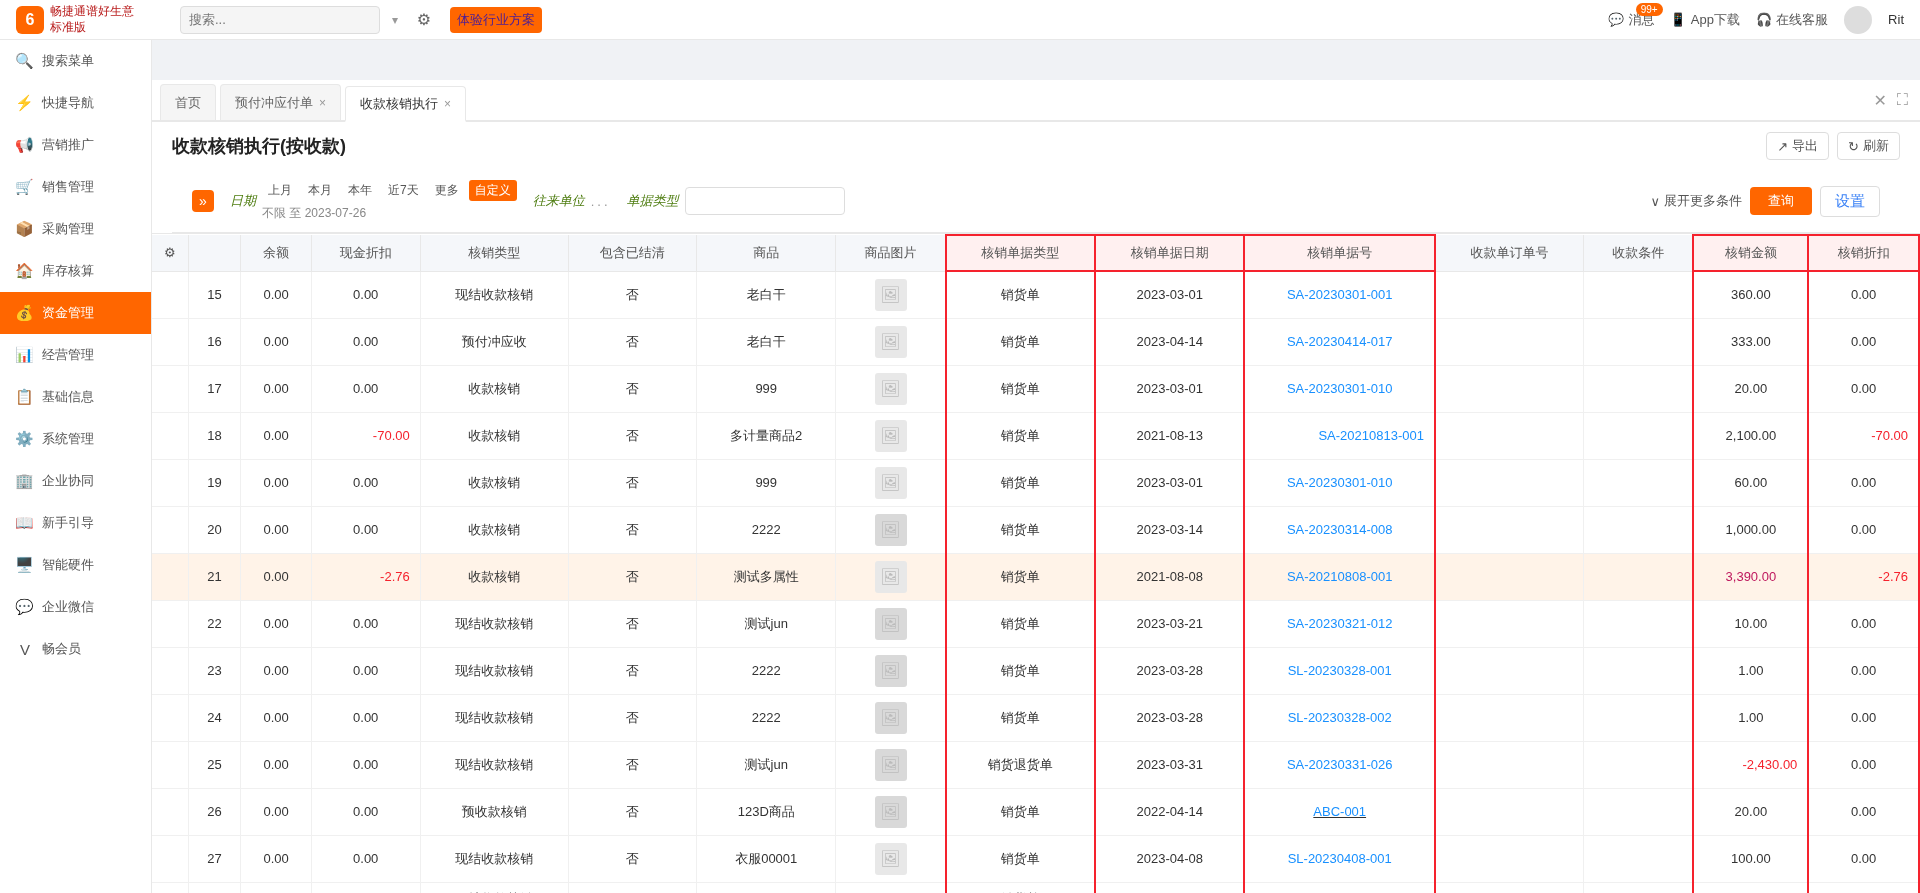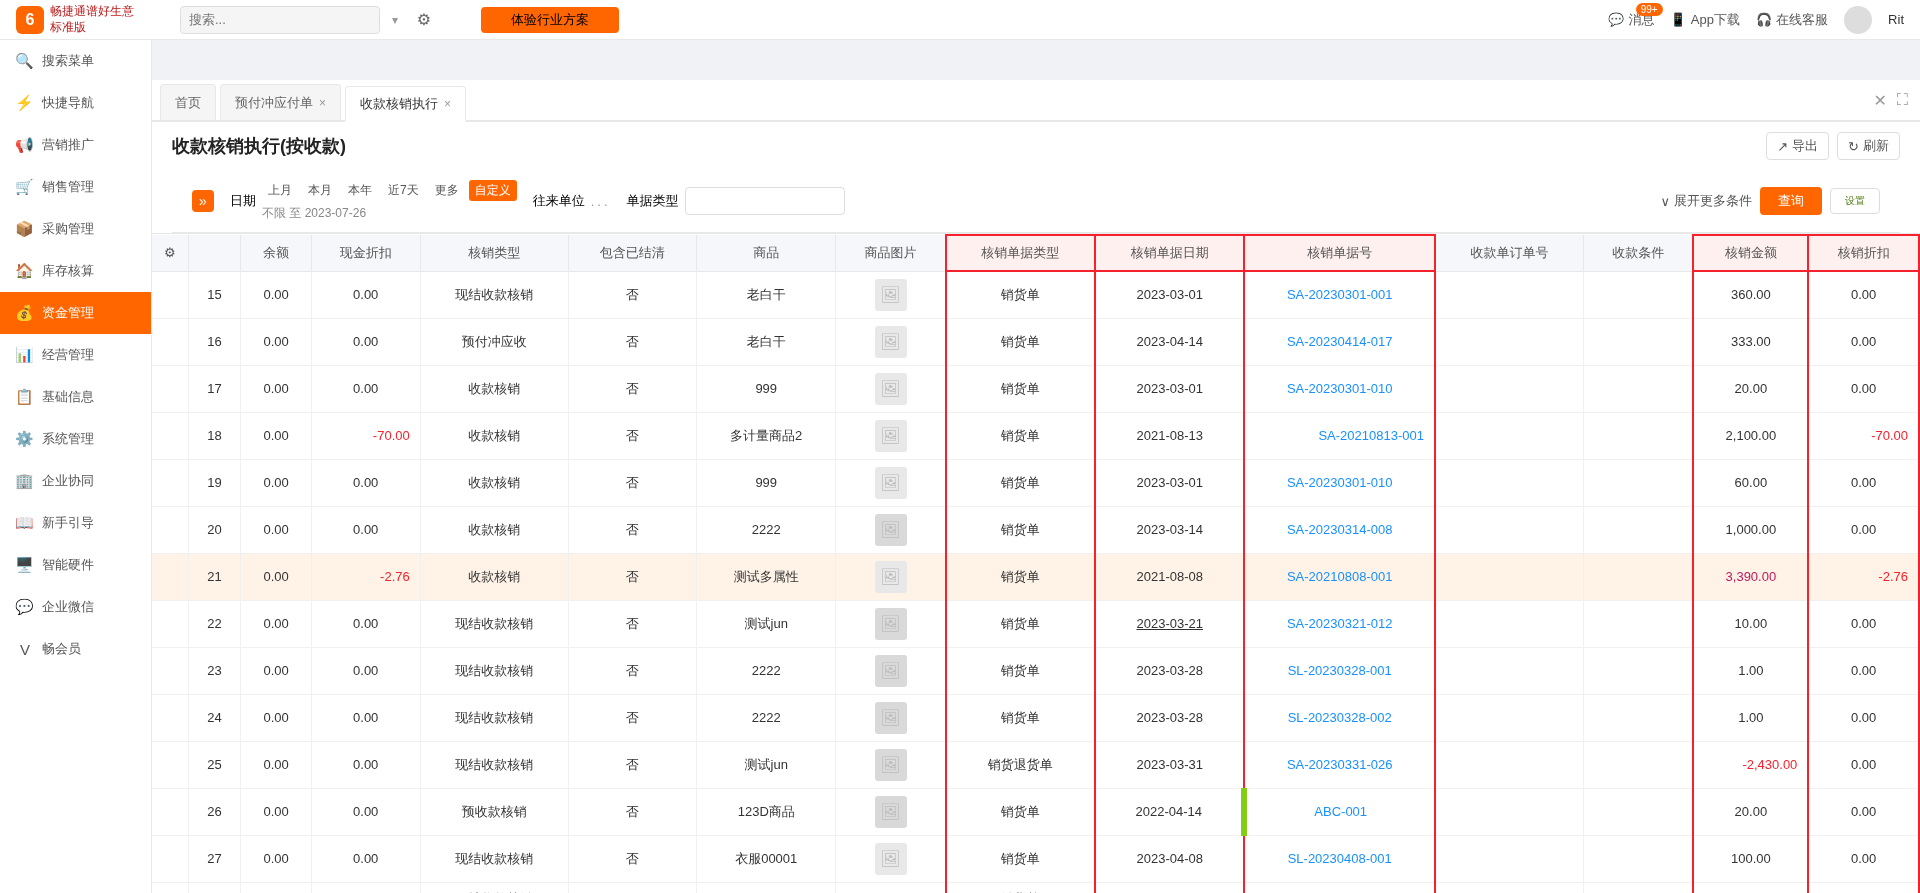--- a/index.html
+++ b/index.html
@@ -6,21 +6,21 @@
     body { font-family: 'Microsoft YaHei', Arial, sans-serif; font-size: 13px; background: #f0f2f5; color: #333; overflow: hidden; height: 893px; }
 
     
     .top-bar { height: 40px; background: #fff; display: flex; align-items: center; padding: 0 16px; border-bottom: 1px solid #e8e8e8; gap: 12px; }
     .top-bar-logo { display: flex; align-items: center; gap: 6px; width: 152px; }
     .logo-icon { width: 28px; height: 28px; background: #f60; border-radius: 6px; display: flex; align-items: center; justify-content: center; color: #fff; font-size: 16px; font-weight: bold; }
     .logo-text { font-size: 12px; color: #b91c1c; line-height: 1.3; }
     .search-box { height: 28px; border: 1px solid #ddd; border-radius: 4px; padding: 0 8px; width: 200px; background: #f5f5f5; color: #999; font-size: 13px; }
     .dropdown-arrow { color: #999; font-size: 12px; cursor: pointer; }
     .gear-icon-btn { width: 28px; height: 28px; border: none; background: none; cursor: pointer; color: #666; font-size: 16px; }
-    .solution-btn { background: #f60; color: #000000; border: none; border-radius: 4px; padding: 4px 30px; font-size: 13px; cursor: pointer; margin-left: 31px; }
+    .solution-btn { background: #f60; color: #4c1d95; border: none; border-radius: 4px; padding: 4px 7px; font-size: 13px; cursor: pointer; }
     .top-bar-right { display: flex; align-items: center; gap: 16px; margin-left: auto; }
     .top-bar-right-item { display: flex; align-items: center; gap: 4px; color: #555; font-size: 13px; cursor: pointer; position: relative; }
     .badge { background: #f60; color: #fff; border-radius: 10px; font-size: 10px; padding: 1px 5px; position: absolute; top: -8px; right: -8px; }
     .user-avatar { width: 28px; height: 28px; background: #ddd; border-radius: 50%; }
 
     
     .sidebar { width: 152px; background: #fff; position: fixed; top: 40px; left: 0; bottom: 0; border-right: 1px solid #e8e8e8; overflow-y: auto; }
     .sidebar-item { display: flex; align-items: center; gap: 8px; padding: 12px 16px; cursor: pointer; color: #555; font-size: 13px; }
     .sidebar-item.active { background: #f60; color: #fff; border-radius: 0; }
     .sidebar-item .s-icon { width: 18px; height: 18px; display: flex; align-items: center; justify-content: center; font-size: 15px; }
@@ -35,31 +35,31 @@
     .tab .close-x { color: #999; font-size: 12px; }
     .tab-bar-right { position: absolute; right: 12px; top: 50%; transform: translateY(-50%); display: flex; gap: 10px; }
     .tab-bar-icon { color: #999; cursor: pointer; font-size: 16px; }
     .page-title { font-size: 18px; font-weight: bold; color: #222; margin-bottom: 0; }
     .action-btn { display: flex; align-items: center; gap: 4px; padding: 4px 10px; border: 1px solid #ddd; border-radius: 4px; background: #fff; font-size: 13px; cursor: pointer; color: #555; }
 
     
     .filter-bar { background: #fff; padding: 10px 20px; display: flex; align-items: center; gap: 16px; border-bottom: 1px solid #e8e8e8; flex-wrap: wrap; position: relative; }
     .filter-expand-btn { background: #f60; color: #fff; border: none; border-radius: 4px; width: 22px; height: 22px; cursor: pointer; font-size: 14px; display: flex; align-items: center; justify-content: center; }
     .filter-item { display: flex; align-items: center; gap: 6px; font-size: 13px; color: #555; }
-    .filter-label { color: #000000; white-space: nowrap; }
+    .filter-label { color: #4d7c0f; white-space: nowrap; font-style: italic; }
     .date-group { display: flex; gap: 4px; flex-direction: column; }
     .date-row { display: flex; gap: 4px; }
     .date-btn { padding: 2px 6px; border: none; background: none; cursor: pointer; font-size: 12px; color: #555; }
     .date-btn.active { color: #fff; background: #f60; border-radius: 3px; }
     .date-range { color: #888; font-size: 12px; }
     .filter-select { height: 28px; border: 1px solid #ddd; border-radius: 4px; padding: 0 24px 0 8px; font-size: 13px; background: #fff; color: #333; appearance: none; min-width: 160px; }
     .filter-dots { color: #999; letter-spacing: 3px; }
     .expand-conditions { display: flex; align-items: center; gap: 4px; color: #555; font-size: 13px; cursor: pointer; }
     .query-btn { background: #f60; color: #fff; border: none; border-radius: 4px; padding: 5px 18px; font-size: 13px; cursor: pointer; }
-    .settings-btn { background: #fff; color: #4d7c0f; border: 1px solid #ddd; border-radius: 4px; padding: 5px 14px; font-size: 10px; cursor: pointer; }
+    .settings-btn { background: #fff; color: #3b82f6; border: 1px solid #ddd; border-radius: 4px; padding: 5px 14px; font-size: 15px; cursor: pointer; }
 
     
     .table-container { flex: 1; overflow: auto; background: #fff; margin: 0; }
     table { width: 100%; border-collapse: collapse; font-size: 13px; }
     thead tr { background: #f5f7fa; }
     th { padding: 8px 10px; text-align: center; border-bottom: 1px solid #e8e8e8; border-right: 1px solid #e8e8e8; font-weight: 500; color: #555; white-space: nowrap; position: sticky; top: 0; background: #f5f7fa; z-index: 1; }
     td { padding: 7px 10px; text-align: center; border-bottom: 1px solid #f0f0f0; border-right: 1px solid #f0f0f0; white-space: nowrap; }
     tr.highlighted td { background: #fff3e8; }
     .link-text { color: #1890ff; cursor: pointer; text-decoration: none; }
     .red-text { color: #f5222d; text-align: right; }
@@ -389,21 +389,21 @@
           <tr>
       <td></td>
       <td>22</td>
       <td>0.00</td>
       <td class="">0.00</td>
       <td>现结收款核销</td>
       <td>否</td>
       <td>测试jun</td>
       <td><div class="img-placeholder has-img">🖼</div></td>
       <td style="border-left:2px solid #f5222d; border-right:2px solid #f5222d;">销货单</td>
-      <td style="border-left:2px solid #f5222d; border-right:2px solid #f5222d;text-decoration:underline;">2023-03-21</td>
+      <td style="border-left:2px solid #f5222d; border-right:2px solid #f5222d;">2023-03-21</td>
       <td style="border-left:2px solid #f5222d; border-right:2px solid #f5222d;"><a class="link-text">SA-20230321-012</a></td>
       <td></td>
       <td></td>
       <td class="" style="border-left:2px solid #f5222d; border-right:2px solid #f5222d;">10.00</td>
       <td class="" style="border-left:2px solid #f5222d; border-right:2px solid #f5222d;">0.00</td>
     </tr>
           <tr>
       <td></td>
       <td>23</td>
       <td>0.00</td>
@@ -458,21 +458,21 @@
       <td></td>
       <td>26</td>
       <td>0.00</td>
       <td class="">0.00</td>
       <td>预收款核销</td>
       <td>否</td>
       <td>123D商品</td>
       <td><div class="img-placeholder has-img">🖼</div></td>
       <td style="border-left:2px solid #f5222d; border-right:2px solid #f5222d;">销货单</td>
       <td style="border-left:2px solid #f5222d; border-right:2px solid #f5222d;">2022-04-14</td>
-      <td style="border-left:6px solid #84cc16; border-right:2px solid #f5222d;"><a class="link-text">ABC-001</a></td>
+      <td style="border-left:2px solid #84cc16; border-right:2px solid #f5222d;text-decoration:underline;"><a class="link-text">ABC-001</a></td>
       <td></td>
       <td></td>
       <td class="" style="border-left:2px solid #f5222d; border-right:2px solid #f5222d;">20.00</td>
       <td class="" style="border-left:2px solid #f5222d; border-right:2px solid #f5222d;">0.00</td>
     </tr>
           <tr>
       <td></td>
       <td>27</td>
       <td>0.00</td>
       <td class="">0.00</td>

